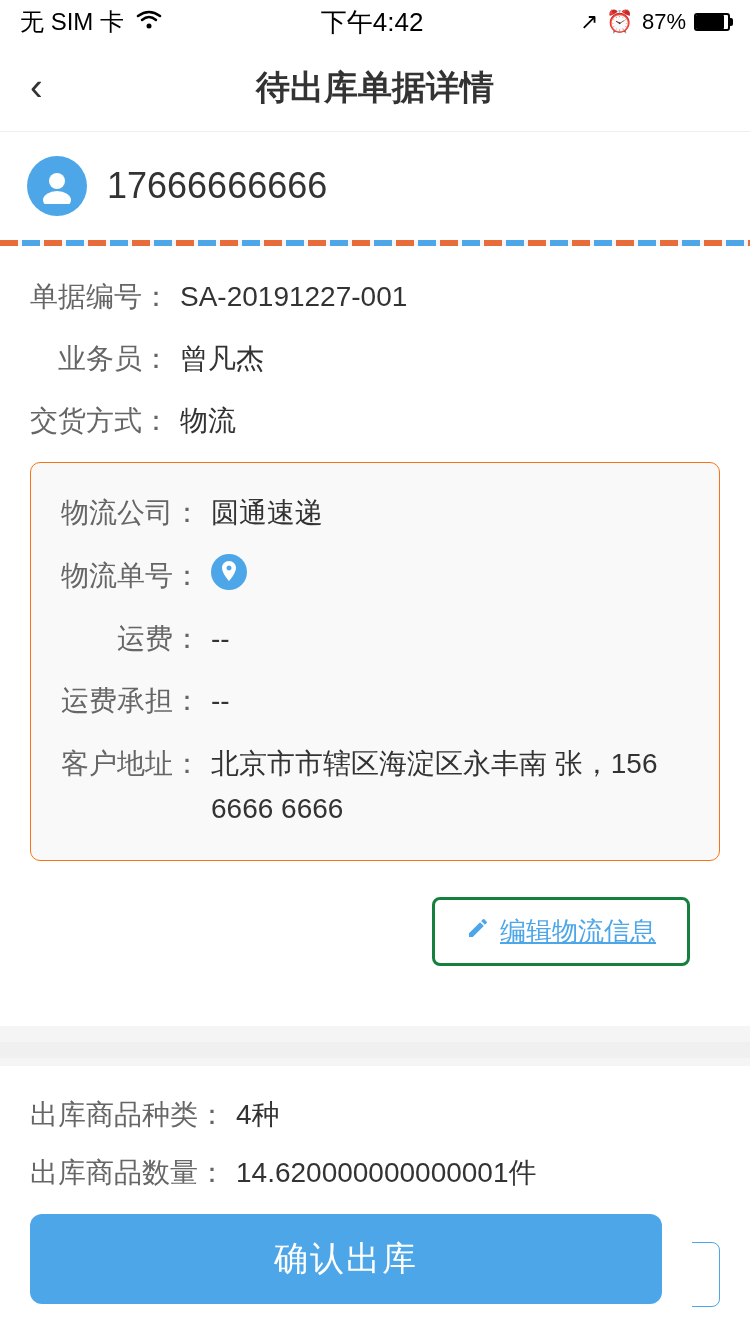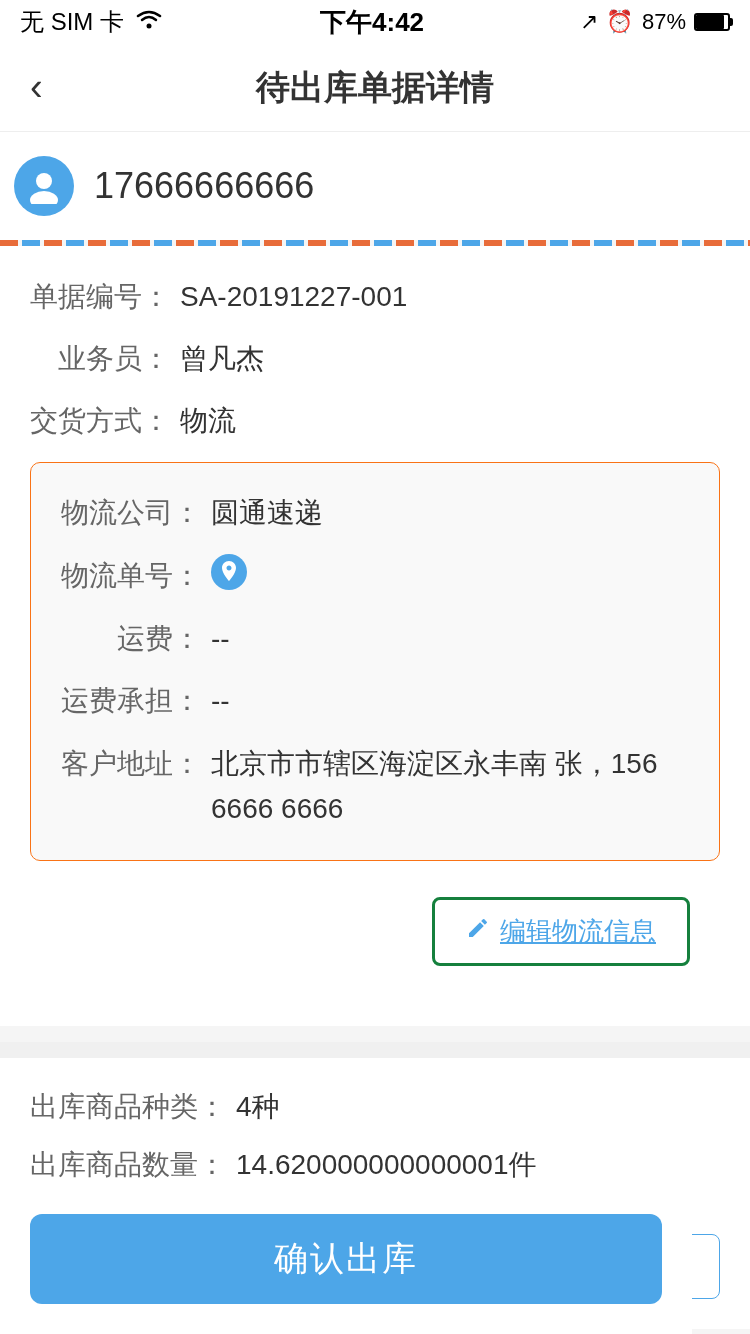--- a/index.html
+++ b/index.html
@@ -47,21 +47,21 @@
     }
     .nav-title {
       font-size: 34px;
       font-weight: 600;
       color: #333;
     }
 
     
     .customer-header {
       background: #fff;
-      padding: 24px 14px;
+      padding: 24px 27px;
       display: flex;
       align-items: center;
       gap: 20px;
       margin-bottom: 0;
     }
     .customer-avatar {
       width: 60px;
       height: 60px;
       border-radius: 50%;
       background: #4da6e8;
@@ -184,20 +184,21 @@
     
     .section-divider {
       height: 16px;
       background: #f0f0f0;
     }
 
     
     .goods-section {
       background: #fff;
       padding: 30px 30px 20px;
+      margin-top: 8px;
     }
     .goods-row {
       display: flex;
       align-items: center;
       margin-bottom: 20px;
       font-size: 28px;
     }
     .goods-label {
       color: #666;
       min-width: 180px;
@@ -273,21 +274,21 @@
       <span>无 SIM 卡</span>
       <span class="wifi-icon">
         <svg width="30" height="22" viewBox="0 0 30 22">
           <path d="M15 18 Q15 18 15 18" fill="#000"></path>
           <path d="M8 12 Q15 6 22 12" fill="none" stroke="#000" stroke-width="2.5" stroke-linecap="round"></path>
           <path d="M4 8 Q15 0 26 8" fill="none" stroke="#000" stroke-width="2.5" stroke-linecap="round"></path>
           <circle cx="15" cy="18" r="2.5" fill="#000"></circle>
         </svg>
       </span>
     </div>
-    <span style="font-size:26px; font-weight:700;">下午4:42</span>
+    <span style="font-size:26px; font-weight:400;">下午4:42</span>
     <div class="status-right">
       <span style="font-size:22px;">↗</span>
       <span style="font-size:22px;">⏰</span>
       <span style="font-size:22px;">87%</span>
       <span style="display:inline-block; width:36px; height:18px; border:2px solid #000; border-radius:3px; position:relative; vertical-align:middle;">
         <span style="display:block; width:87%; height:100%; background:#000; border-radius:1px;"></span>
         <span style="position:absolute; right:-5px; top:3px; width:4px; height:8px; background:#000; border-radius:0 2px 2px 0;"></span>
       </span>
     </div>
   </div>

